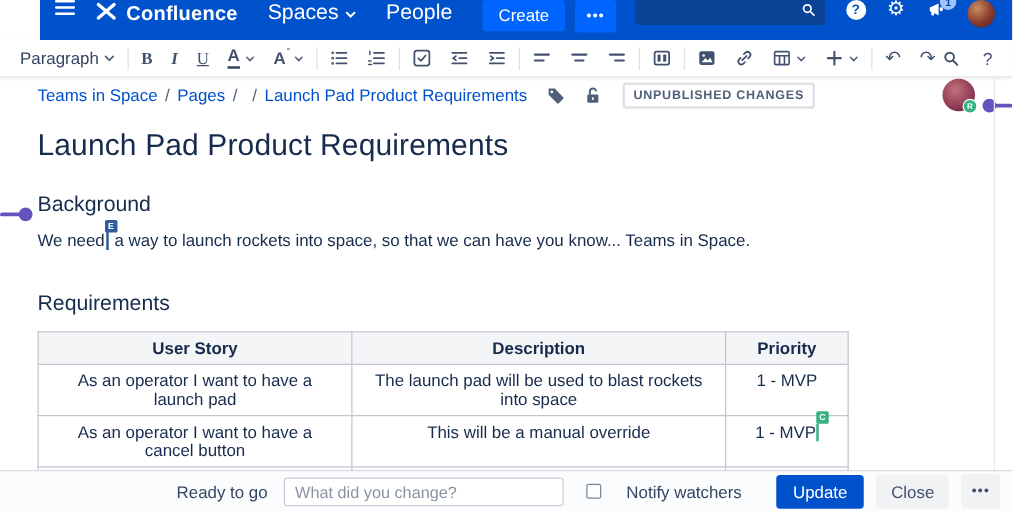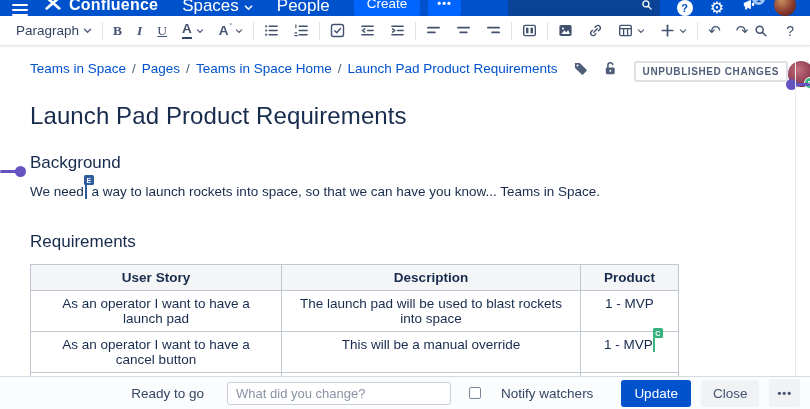--- a/index.html
+++ b/index.html
@@ -1,20 +1,20 @@
 <!DOCTYPE html>
 <html><head>
 <meta charset="utf-8">
 <style>
   * { margin:0; padding:0; box-sizing:border-box; }
   body { font-family:"Liberation Sans","DejaVu Sans",sans-serif; background:#fff; }
   .app { position:relative; width:810px; height:409px; background:#fff; overflow:hidden; color:#172B4D; }
 
   
-  .navbar { display:flex; align-items:flex-end; height:16px; background:#0052CC; padding:0 14px 0 12px; }
+  .navbar { display:flex; align-items:flex-start; height:32px; background:#0052CC; padding:0 14px 0 12px;margin-left:32px; }
   .hamburger { width:16px; display:flex; flex-direction:column; gap:3px; cursor:pointer; margin-right:16px; }
   .hamburger span { display:block; height:2px; background:#fff; border-radius:1px; }
   .brand { display:flex; align-items:center; gap:7px; cursor:pointer; }
   .brand-name { color:#fff; font-size:16px; font-weight:700; letter-spacing:0.2px; }
   .nav-item { color:#fff; font-size:17px; font-weight:500; margin-left:24px; display:flex; align-items:center; gap:5px; cursor:pointer; }
   .btn-create { margin-left:24px; background:#0065FF; color:#fff; border:none; border-radius:3px; font-size:13.5px; font-weight:500; padding:5px 13px; cursor:pointer; font-family:inherit; }
   .btn-nav-more { margin-left:8px; background:#0065FF; color:#fff; border:none; border-radius:3px; font-size:11px; font-weight:700; letter-spacing:1px; padding:7px 9px; cursor:pointer; font-family:inherit; }
   .nav-spacer { flex:1; }
   .nav-search { display:flex; align-items:center; background:#0A4396; border-radius:3px; width:152px; height:20px; padding:0 7px; }
   .nav-search input { flex:1; background:transparent; border:none; outline:none; color:#fff; font-size:12px; min-width:0; font-family:inherit; }
@@ -30,21 +30,21 @@
   .tb-sep { width:1px; height:18px; background:#DFE1E6; margin:0 10px; }
   .tb-btn { display:flex; align-items:center; gap:4px; color:#42526E; cursor:pointer; font-size:13.5px; }
   .tb-btn svg { display:block; }
   .tb-text { font-weight:700; font-size:13.5px; color:#42526E; font-family:"Liberation Serif","DejaVu Serif",serif; }
   .style-dd { color:#344563; font-size:13.5px; }
   .tb-right { margin-left:auto; display:flex; align-items:center; gap:18px; }
   .undo-glyph { font-size:15px; color:#42526E; line-height:1; }
 
   
   .content { padding:0 30px; position:relative; }
-  .meta-row { display:flex; align-items:flex-start; margin-top:15px; height:28px; }
+  .meta-row { display:flex; align-items:center; height:28px; }
   .crumb { color:#0052CC; font-size:13.5px; text-decoration:none; cursor:pointer; white-space:nowrap; }
   .crumb-sep { color:#505F79; font-size:13.5px; margin:0 6px; }
   .meta-icon { margin-left:15px; cursor:pointer; display:flex; }
   .status-badge { margin-left:16px; border:2px solid #DFE1E6; border-radius:3px; color:#505F79; font-size:10px; font-weight:700; letter-spacing:0.6px; padding:3px 7px; white-space:nowrap; }
   .collab-avatars { margin-left:auto; display:flex; gap:3px; }
   .collab-avatar { position:relative; width:26px; height:26px; border-radius:50%; cursor:pointer; }
   .collab-avatar .mini-badge { position:absolute; right:-2px; bottom:-2px; width:12px; height:12px; border-radius:50%; border:1.5px solid #fff; color:#fff; font-size:6.5px; font-weight:700; display:flex; align-items:center; justify-content:center; }
   .av-r { background:radial-gradient(circle at 40% 35%, #c4717e 0%, #8e3a52 60%, #4e1e33 100%); }
 
   .page-title { font-size:24px; font-weight:500; color:#172B4D; margin-top:13px; letter-spacing:0.1px; }
@@ -70,21 +70,21 @@
   .col-pri { width:98px; }
 
   
   .tp { position:absolute; background:#6554C0; }
   .tp-dot { width:11px; height:11px; border-radius:50%; }
   .tp-line { height:3px; border-radius:2px; }
   .edge-line { position:absolute; right:14px; top:62px; bottom:33px; width:1px; background:#E9EBEF; }
 
   
   .footer { position:absolute; left:0; right:0; bottom:0; height:33px; background:#FBFCFD; border-top:1px solid #D6DAE1; display:flex; align-items:center; justify-content:flex-end; padding-right:10px; gap:10px; }
-  .footer-status { font-size:13.5px; color:#344563; margin-right:13px; }
+  .footer-status { font-size:13.5px; color:#344563; margin-right:3px; }
   .change-input { width:224px; height:23px; border:1px solid #C9CED6; border-radius:3px; padding:0 8px; font-size:13px; color:#4d7c0f; outline:none; font-family:inherit; background:#fff; }
   .change-input::placeholder { color:#8993A4; }
   .notify-wrap { display:flex; align-items:center; gap:20px; margin-left:8px; cursor:pointer; }
   .checkbox { width:12px; height:12px; border:1px solid #7A869A; border-radius:2px; background:#fff; }
   .notify-label { font-size:13.5px; color:#344563; }
   .btn-update { margin-left:18px; background:#0052CC; color:#fff; border:none; border-radius:3px; font-size:13.5px; font-weight:500; padding:6px 13px; cursor:pointer; font-family:inherit; }
   .btn-close { background:#F1F2F4; color:#42526E; border:none; border-radius:3px; font-size:13.5px; font-weight:400; padding:6px 12px; cursor:pointer; font-family:inherit; }
   .btn-foot-more { background:#F1F2F4; color:#42526E; border:none; border-radius:3px; font-size:11px; font-weight:700; letter-spacing:1px; padding:8px 8px; cursor:pointer; font-family:inherit; }
 </style>
 </head>
@@ -306,21 +306,20 @@
     </div>
   </div>
 
   <main class="content">
 
     <div class="meta-row">
       <a class="crumb">Teams in Space</a>
       <span class="crumb-sep">/</span>
       <a class="crumb">Pages</a>
       <span class="crumb-sep">/</span>
-      <a class="crumb">Teams in Space Home</a>
       <span class="crumb-sep">/</span>
       <a class="crumb">Launch Pad Product Requirements</a>
 
       <span class="meta-icon">
         <svg width="15" height="15" viewBox="0 0 16 16">
             <path d="M2 2 h5.2 L14.5 9.3 a1 1 0 0 1 0 1.4 l-3.8 3.8 a1 1 0 0 1 -1.4 0 L2 7.2 Z" fill="#505F79"></path>
             <circle cx="4.8" cy="4.8" r="1.1" fill="#fff"></circle>
           </svg>
       </span>
       <span class="meta-icon">
@@ -349,21 +348,21 @@
       <span>We need</span><span class="collab-caret caret-blue"><span class="caret-flag flag-blue">E</span></span><span> a way to launch rockets into space, so that we can have you know... Teams in Space.</span>
     </p>
 
     <h2 class="h2 h2-requirements">Requirements</h2>
 
     <table class="req">
       <thead>
         <tr>
           <th class="col-story">User Story</th>
           <th class="col-desc">Description</th>
-          <th class="col-pri">Product</th>
+          <th class="col-pri">Priority</th>
         </tr>
       </thead>
       <tbody>
         <tr>
           <td>As an operator I want to have a launch pad</td>
           <td>The launch pad will be used to blast rockets into space</td>
           <td>1 - MVP</td>
         </tr>
         <tr>
           <td>As an operator I want to have a cancel button</td>

